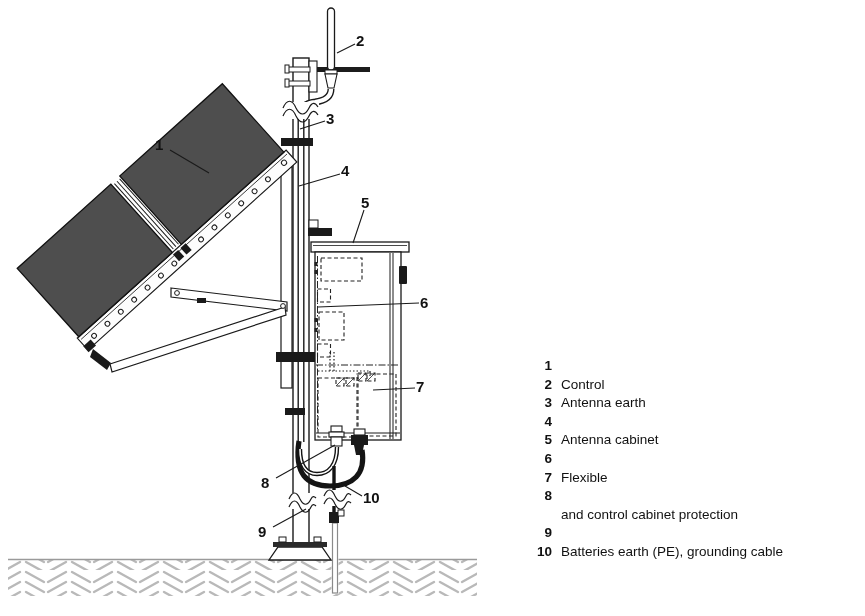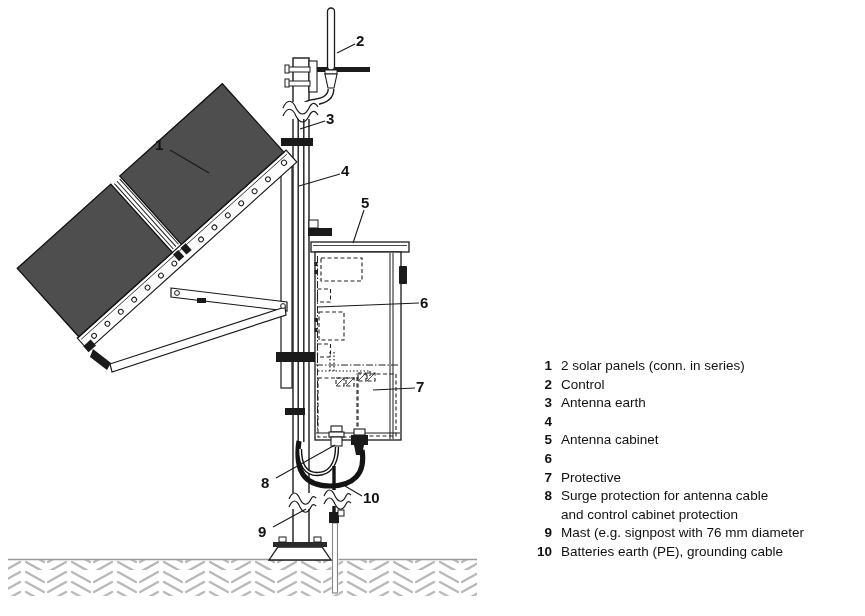--- a/index.html
+++ b/index.html
@@ -227,21 +227,20 @@
 <div class="co" style="left:361px;top:195px;">5</div>
 <div class="co" style="left:420px;top:295px;">6</div>
 <div class="co" style="left:416px;top:379px;">7</div>
 <div class="co" style="left:261px;top:475px;">8</div>
 <div class="co" style="left:258px;top:524px;">9</div>
 <div class="co" style="left:363px;top:490px;">10</div>
 
 <div id="legend">
   <div class="lrow">
     <span class="lnum">1</span>
-    <span class="ltxt">2 solar panels (conn. in series)</span>
   </div>
   <div class="lrow">
     <span class="lnum">2</span>
     <span class="ltxt">Control</span>
   </div>
   <div class="lrow">
     <span class="lnum">3</span>
     <span class="ltxt">Antenna earth</span>
   </div>
   <div class="lrow">
@@ -249,33 +248,31 @@
   </div>
   <div class="lrow">
     <span class="lnum">5</span>
     <span class="ltxt">Antenna cabinet</span>
   </div>
   <div class="lrow">
     <span class="lnum">6</span>
   </div>
   <div class="lrow">
     <span class="lnum">7</span>
-    <span class="ltxt">Protective</span>
+    <span class="ltxt">Flexible</span>
   </div>
   <div class="lrow">
     <span class="lnum">8</span>
-    <span class="ltxt">Surge protection for antenna cable</span>
   </div>
   <div class="lrow">
     <span class="lnum"></span>
     <span class="ltxt">and control cabinet protection</span>
   </div>
   <div class="lrow">
     <span class="lnum">9</span>
-    <span class="ltxt">Mast (e.g. signpost with 76 mm diameter</span>
   </div>
   <div class="lrow">
     <span class="lnum">10</span>
     <span class="ltxt">Batteries earth (PE), grounding cable</span>
   </div>
 </div>
 
 </div>
 
 </body></html>

